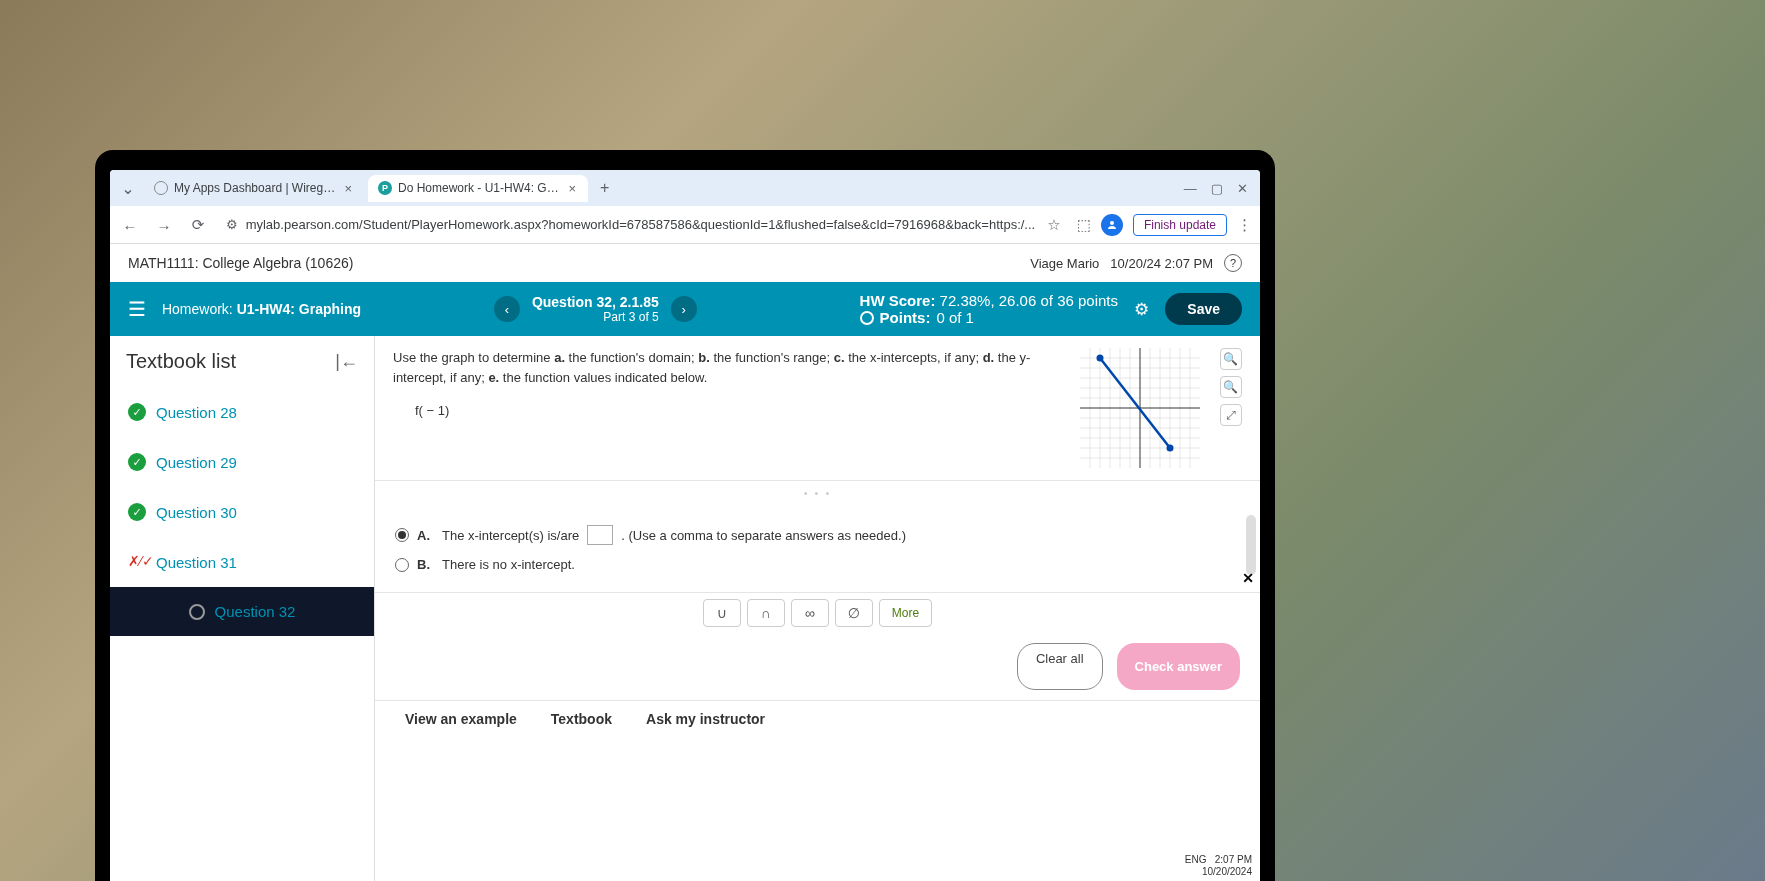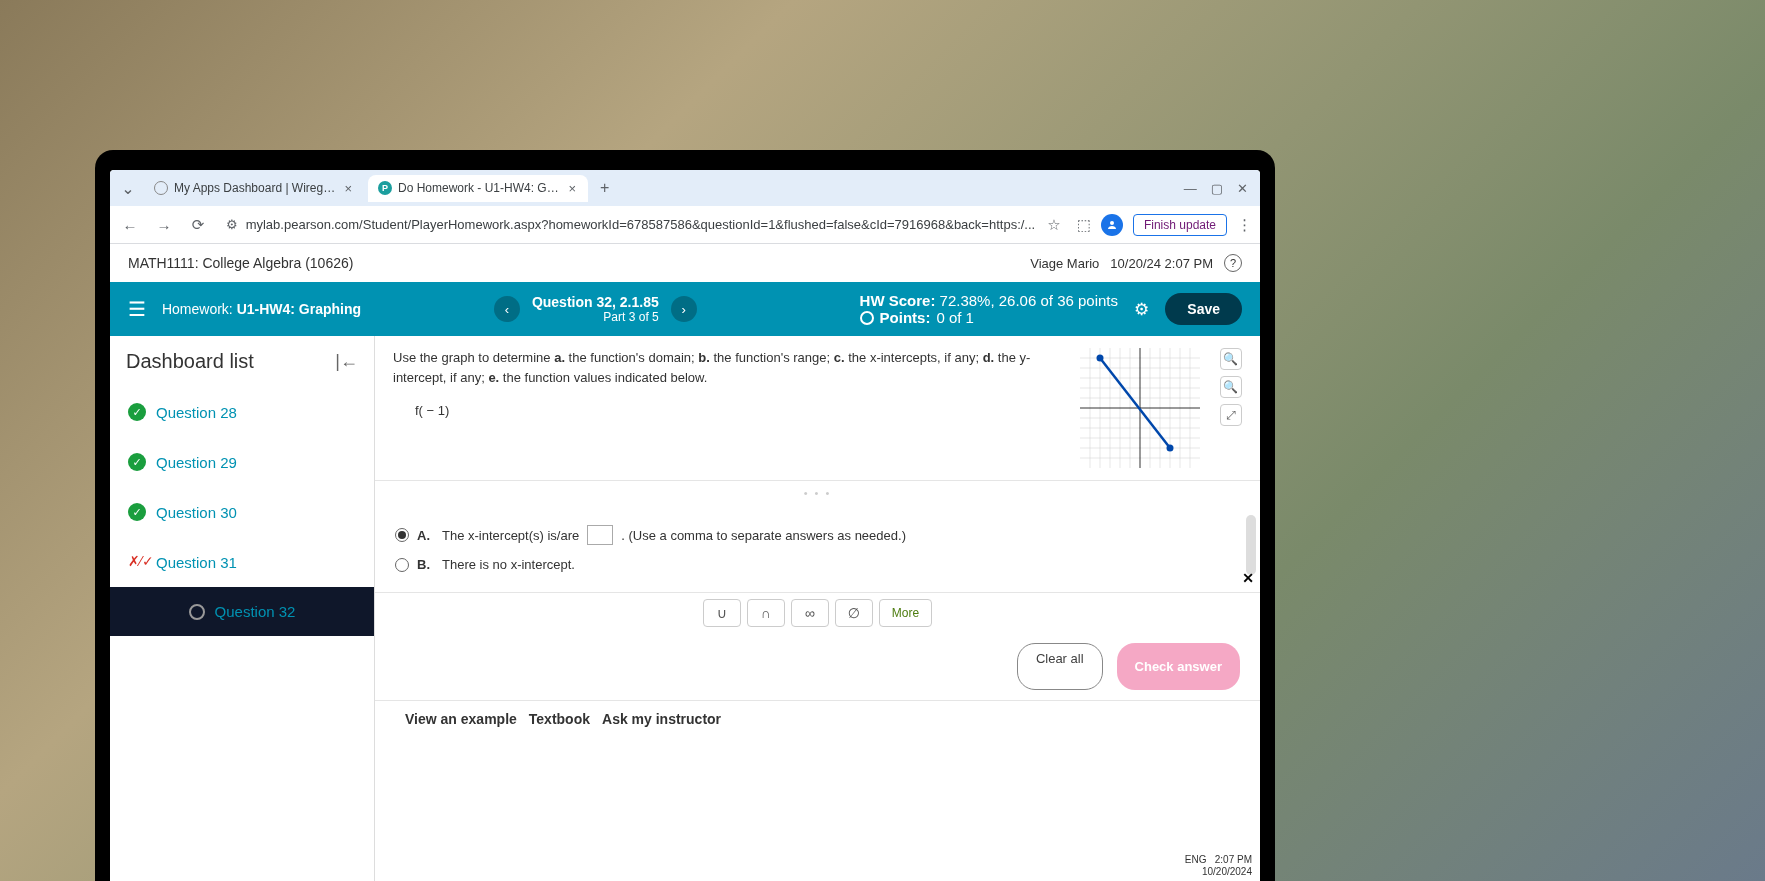--- a/index.html
+++ b/index.html
@@ -92,21 +92,21 @@
 .close-x { position: absolute; right: 6px; bottom: 6px; font-weight: bold; cursor: pointer; font-size: 14px; }
 
 .toolbar-row { display: flex; justify-content: center; gap: 6px; padding: 6px; border-top: 1px solid #e5e5e5; }
 .sym-btn { width: 38px; height: 28px; border: 1px solid #ccc; border-radius: 4px; display: flex; align-items: center; justify-content: center; font-size: 14px; cursor: pointer; color: #555; }
 .more-btn { width: auto; padding: 0 12px; font-size: 12px; color: #4d7c0f; }
 
 .action-row { display: flex; justify-content: flex-end; gap: 14px; padding: 10px 20px; }
 .clear-btn { border: 1px solid #888; padding: 7px 18px; border-radius: 18px; font-size: 13px; cursor: pointer; color: #404040; }
 .check-btn { background: #f5a8c5; color: #fff; padding: 16px 18px; border-radius: 18px; font-size: 13px; cursor: pointer; font-weight: bold; }
 
-.footer-links { display: flex; gap: 12px; padding: 10px 30px; font-size: 14px; font-weight: bold; color: #333; border-top: 1px solid #e5e5e5; }
+.footer-links { display: flex; gap: 34px; padding: 10px 30px; font-size: 14px; font-weight: bold; color: #333; border-top: 1px solid #e5e5e5; }
 .footer-link { cursor: pointer; }
 
 
 .taskbar-time { position: absolute; bottom: 3px; right: 8px; font-size: 10px; color: #333; text-align: right; line-height: 1.2; }
 </style>
 </head>
 <body>
 
 <div class="photo-bg"></div>
 <div class="laptop-frame">
@@ -185,21 +185,21 @@
             <span>0 of 1</span>
           </div>
     </div>
     <span class="gear-btn">⚙</span>
     <span class="save-btn">Save</span>
   </div>
 
   <div class="main">
     <div class="sidebar">
       <div class="sidebar-header">
-        <span class="sidebar-title">Dashboard list</span>
+        <span class="sidebar-title">Textbook list</span>
         <span class="collapse-btn">|←</span>
       </div>
       <div class="q-list">
         <div class="q-item">
           <span class="status-check">✓</span>
           <span>Question 28</span>
         </div>
         <div class="q-item">
           <span class="status-check">✓</span>
           <span>Question 29</span>

